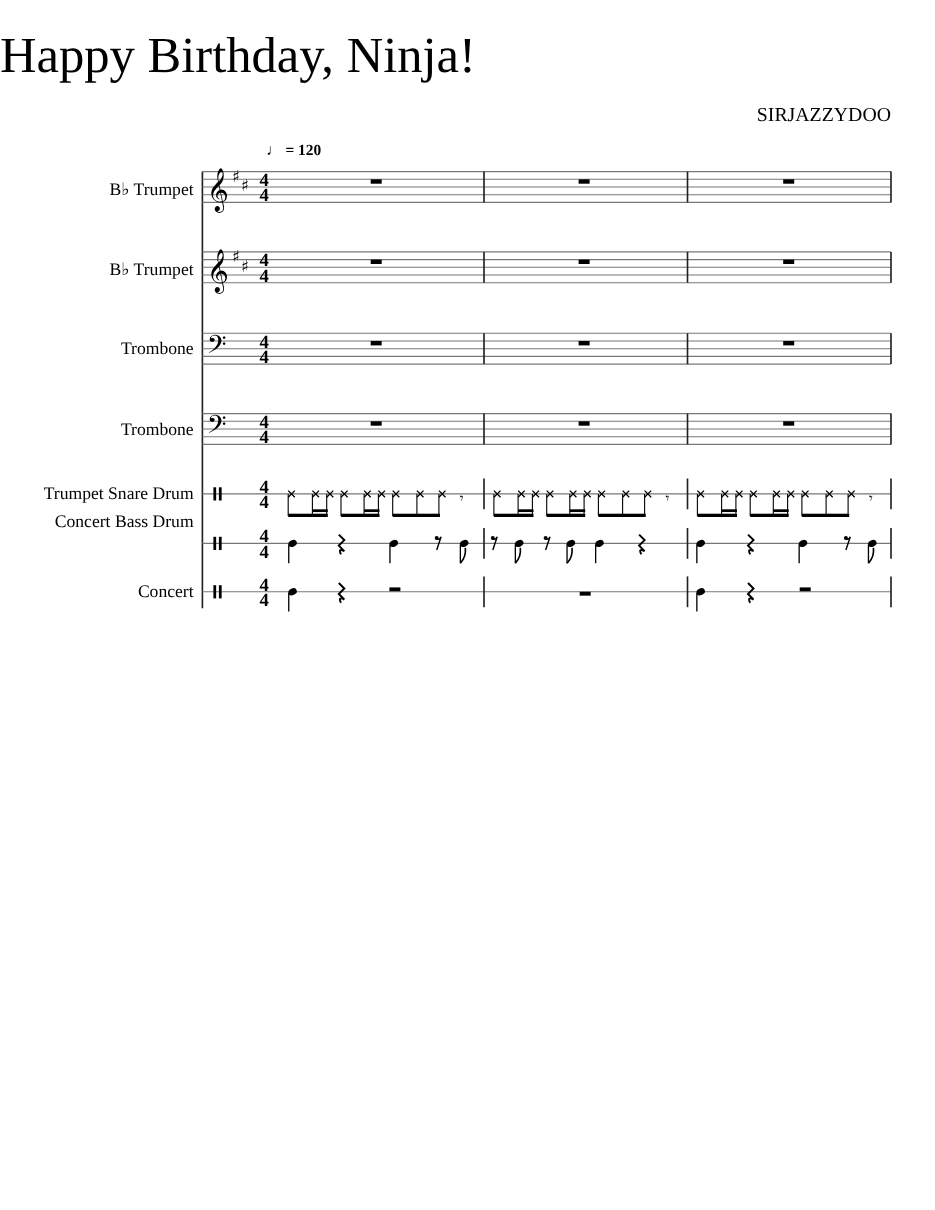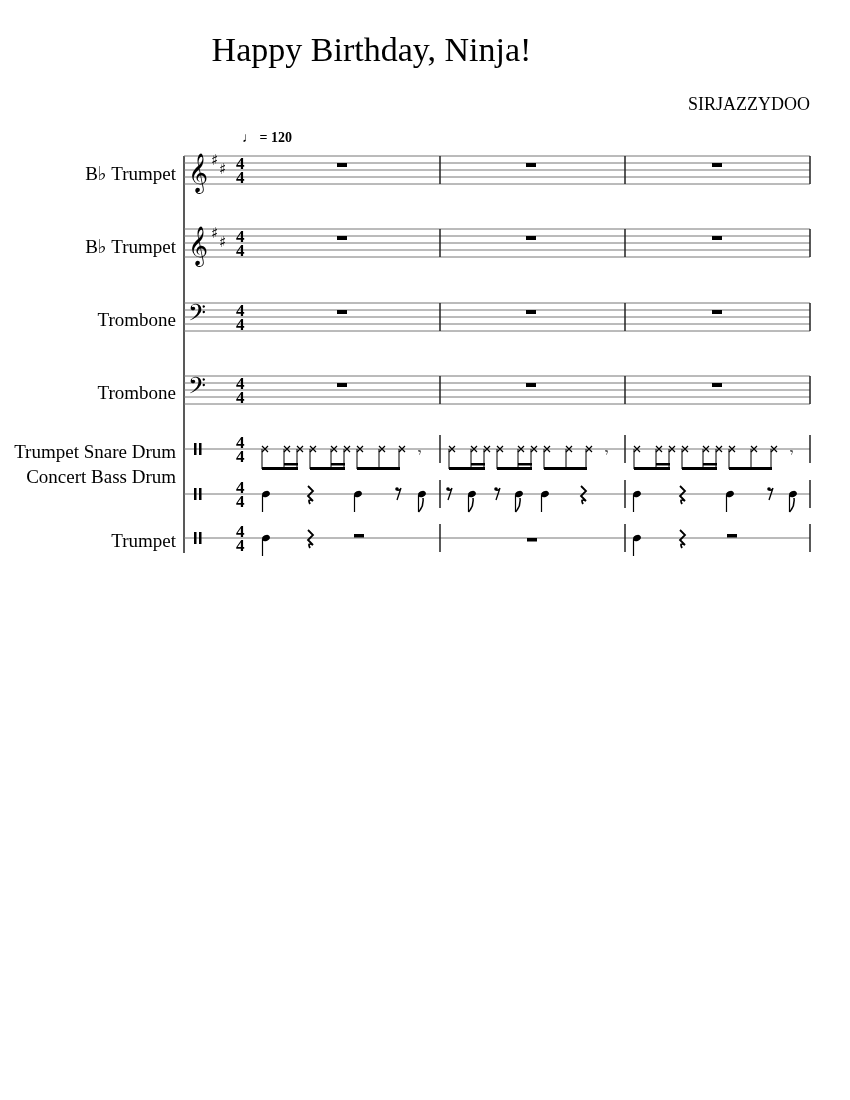--- a/index.html
+++ b/index.html
@@ -1,36 +1,36 @@
 <!DOCTYPE html>
 <html><head>
 <meta charset="utf-8">
 <style>
   html,body{margin:0;padding:0;background:#ffffff;}
   body{width:850px;height:1100px;position:relative;overflow:hidden;font-family:"Liberation Serif","DejaVu Serif",serif;color:#000;}
-  .title{position:absolute;left:0;width:743px;top:30px;text-align:center;font-size:34px;line-height:40px;}
+  .title{position:absolute;left:0;width:743px;top:30px;text-align:left;font-size:46px;line-height:40px;}
   .composer{position:absolute;right:40px;top:94px;font-size:18px;}
-  .inst{position:absolute;right:674px;font-size:19px;white-space:nowrap;text-align:right;}
+  .inst{position:absolute;right:674px;font-size:16px;white-space:nowrap;text-align:right;}
   .tempo{position:absolute;left:242px;top:130px;font-size:14px;font-weight:bold;text-align:right;}
   svg{position:absolute;left:0;top:0;}
 </style>
 </head>
 <body>
 
 <div class="title">Happy Birthday, Ninja!</div>
 <div class="composer">SIRJAZZYDOO</div>
 <div class="tempo"><span>♩</span> <span>= 120</span></div>
 
 <div class="inst" style="top:162px">B♭ Trumpet</div>
 <div class="inst" style="top:235px">B♭ Trumpet</div>
 <div class="inst" style="top:309px">Trombone</div>
 <div class="inst" style="top:382px">Trombone</div>
 <div class="inst" style="top:441px">Trumpet Snare Drum</div>
 <div class="inst" style="top:466px">Concert Bass Drum</div>
-<div class="inst" style="top:530px">Trumpet</div>
+<div class="inst" style="top:530px">Concert</div>
 
 <svg width="850" height="1100" viewBox="0 0 850 1100">
   <defs>
     <g id="staff5">
       <line x1="184" x2="810" y1="0" y2="0" stroke="#777" stroke-width="1"></line>
       <line x1="184" x2="810" y1="7" y2="7" stroke="#777" stroke-width="1"></line>
       <line x1="184" x2="810" y1="14" y2="14" stroke="#777" stroke-width="1"></line>
       <line x1="184" x2="810" y1="21" y2="21" stroke="#777" stroke-width="1"></line>
       <line x1="184" x2="810" y1="28" y2="28" stroke="#777" stroke-width="1"></line>
       <line x1="440" x2="440" y1="0" y2="28" stroke="#222" stroke-width="1.5"></line>

